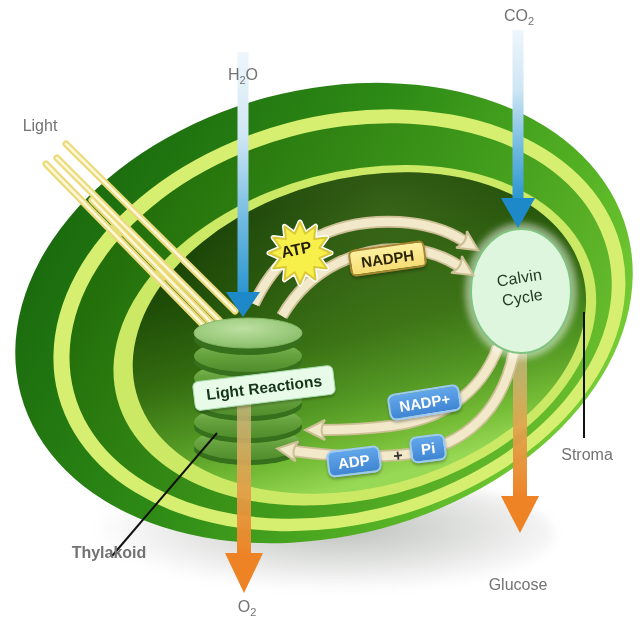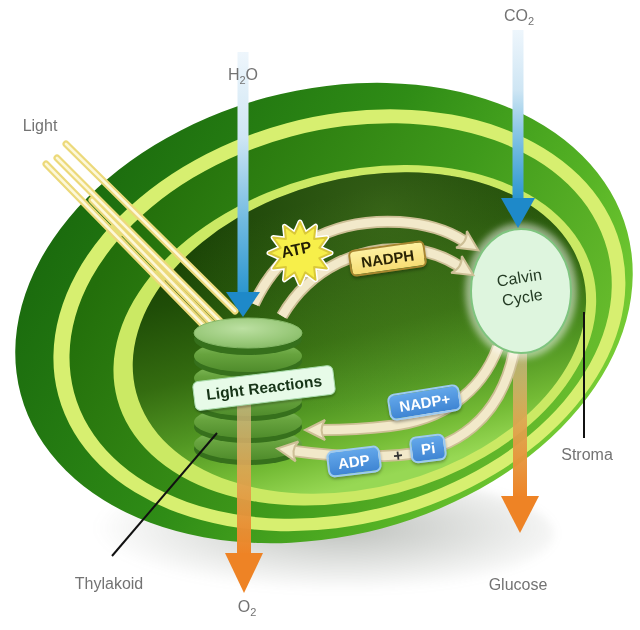--- a/index.html
+++ b/index.html
@@ -180,21 +180,21 @@
   <div class="lbl" style="left:243px;top:37px;margin-top:39px;"><span>H</span><span class="sub">2</span><span>O</span></div>
 
   <div class="lbl" style="left:519px;top:17px;"><span>CO</span><span class="sub">2</span></div>
 
   <div class="lbl" style="left:247px;top:608px;"><span>O</span><span class="sub">2</span></div>
 
   <div class="lbl" style="left:518px;top:549px;margin-top:36px;"><span>Glucose</span></div>
 
   <div class="lbl" style="left:587px;top:455px;"><span>Stroma</span></div>
 
-  <div class="lbl" style="left:109px;top:584px;"><span>Thylakoid</span></div>
+  <div class="lbl" style="left:109px;top:553px;font-weight:bold;"><span>Thylakoid</span></div>
 
   <div class="badge badge-green" style="left:193px;top:373px;transform:rotate(-7deg);"><span>Light Reactions</span></div>
 
   <div class="calvin-text" style="left:478px;top:268px;width:86px;transform:rotate(-9deg);">
     <div>Calvin</div>
     <div>Cycle</div>
   </div>
 
   <div class="atp-text" style="left:281px;top:241px;transform:rotate(-12deg);"><span>ATP</span></div>
 

